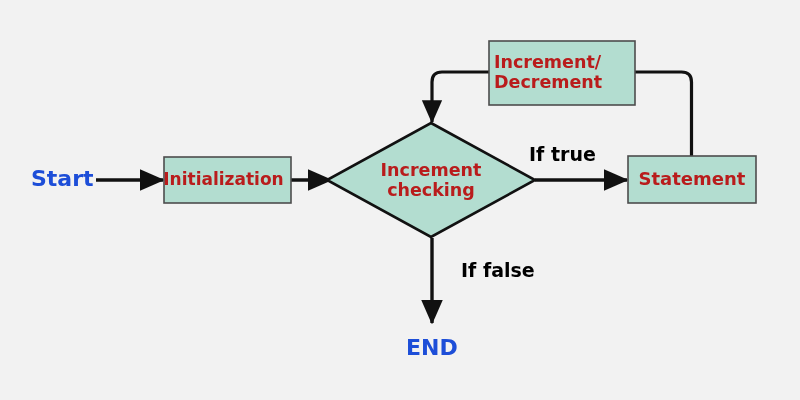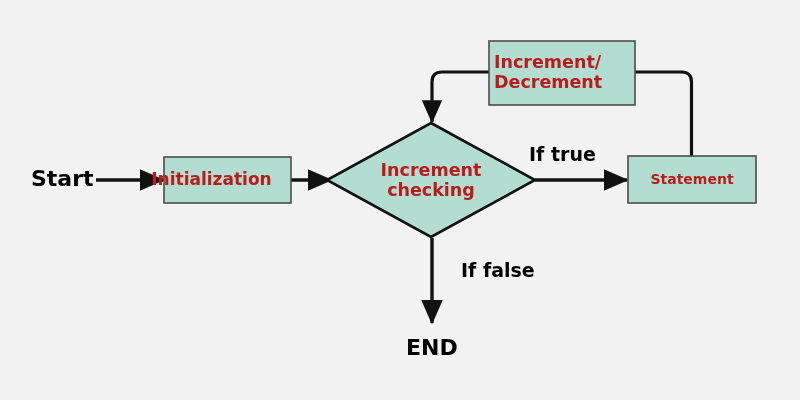--- a/index.html
+++ b/index.html
@@ -40,21 +40,21 @@
     white-space: pre-line;
   }
   .edge-label {
     position: absolute;
     color: #000000;
     font-weight: 700;
     white-space: nowrap;
   }
   .terminal-text {
     position: absolute;
-    color: #000000;
+    color: #1d4ed8;
     font-weight: 700;
     white-space: nowrap;
   }
 </style>
 </head>
 <body>
 
 <div id="flowchart-root">
 
   <svg class="canvas" viewBox="0 0 800 400">
@@ -80,26 +80,26 @@
 
     <polygon points="431,123 535,180 431,237 327,180" fill="#b3ddd0" stroke="#111111" stroke-width="2.6" stroke-linejoin="miter"></polygon>
 
     <rect x="628" y="156" width="128" height="47" fill="#b3ddd0" stroke="#4d4d4d" stroke-width="1.6"></rect>
 
     <rect x="489" y="41" width="146" height="64" fill="#b3ddd0" stroke="#4d4d4d" stroke-width="1.6"></rect>
   </svg>
 
   <div class="terminal-text" style="left:31px; top:166px; font-size:22px;">Start</div>
 
-  <div class="node-label" style="left:148px; top:157px; width:127px; height:46px; font-size:17px;">Initialization</div>
+  <div class="node-label" style="left:160px; top:157px; width:127px; height:46px; font-size:17px;">Initialization</div>
 
   <div class="node-label" style="left:357px; top:152px; width:148px; height:58px; font-size:17.5px;">Increment
 checking</div>
 
-  <div class="node-label" style="left:628px; top:156px; width:128px; height:47px; font-size:14px;">Statement</div>
+  <div class="node-label" style="left:628px; top:156px; width:128px; height:47px; font-size:18px;">Statement</div>
 
   <div class="node-label" style="left:494px; top:41px; width:136px; height:64px; font-size:17.5px; justify-content:flex-start; text-align:left;">Increment/
 Decrement</div>
 
   <div class="terminal-text" style="left:406px; top:335px; font-size:22px;">END</div>
 
   <div class="edge-label" style="left:529px; top:143px; font-size:19px;">If true</div>
 
   <div class="edge-label" style="left:461px; top:259px; font-size:19px;">If false</div>
 

